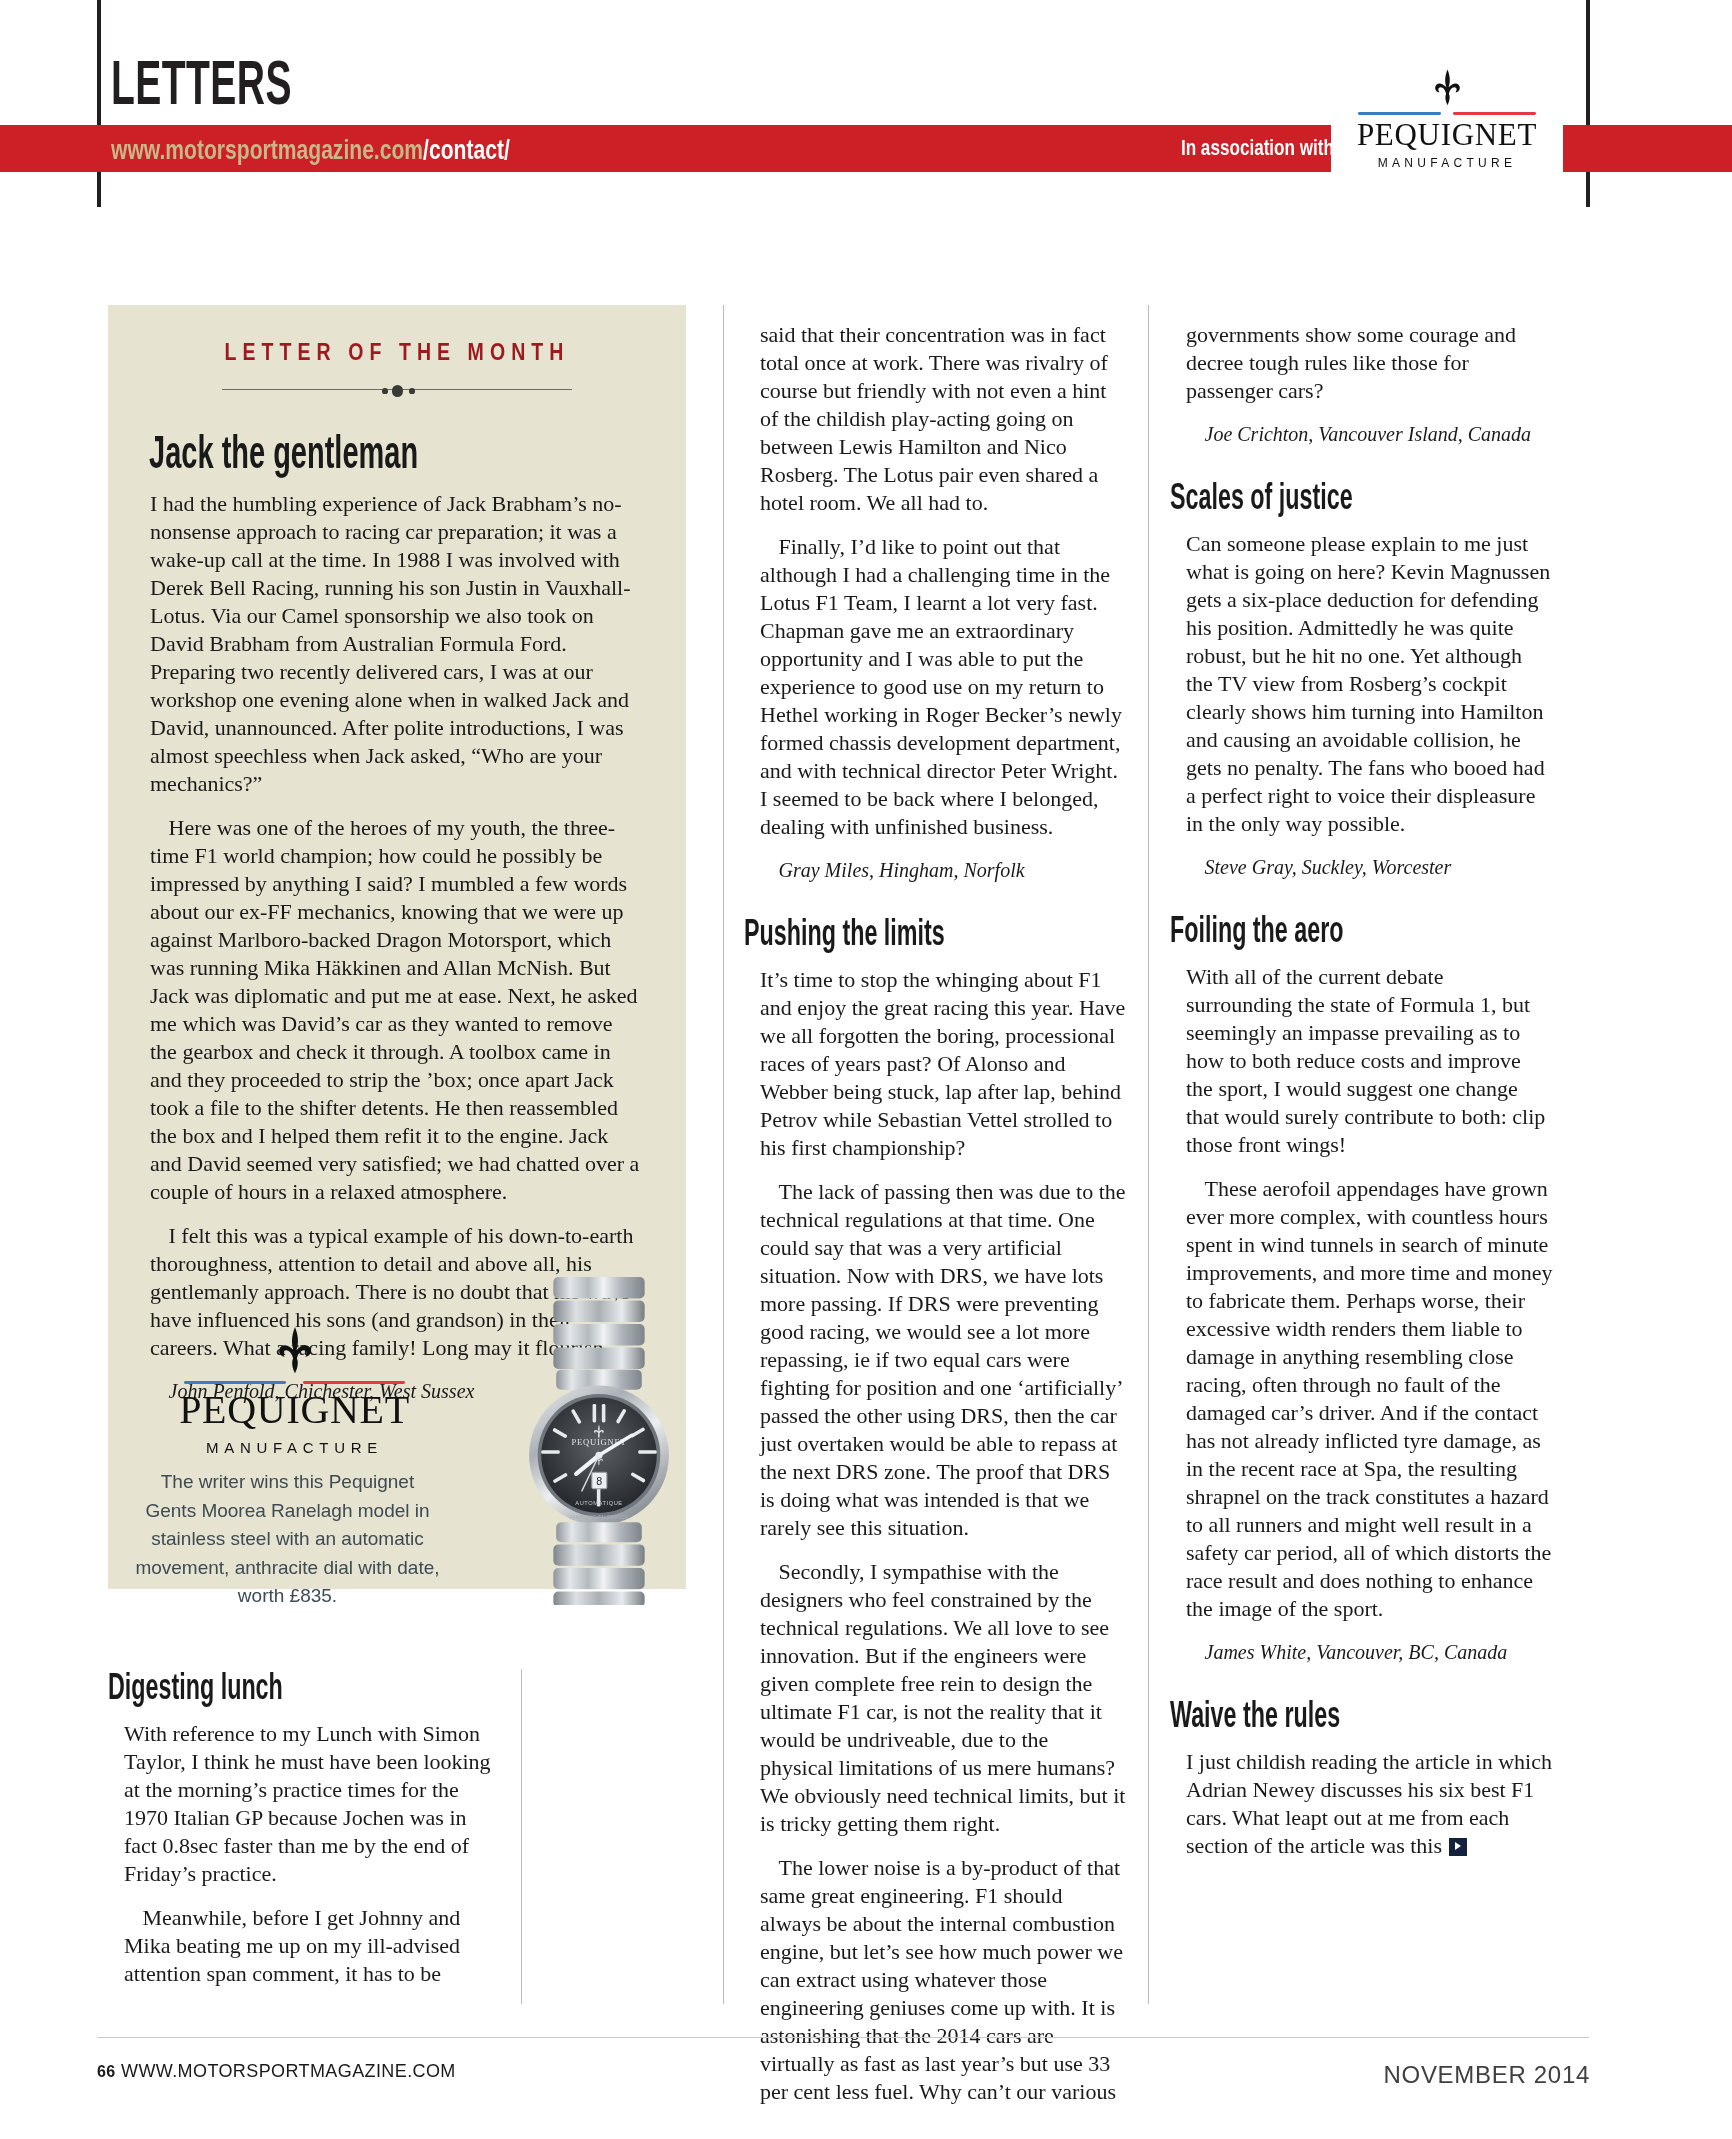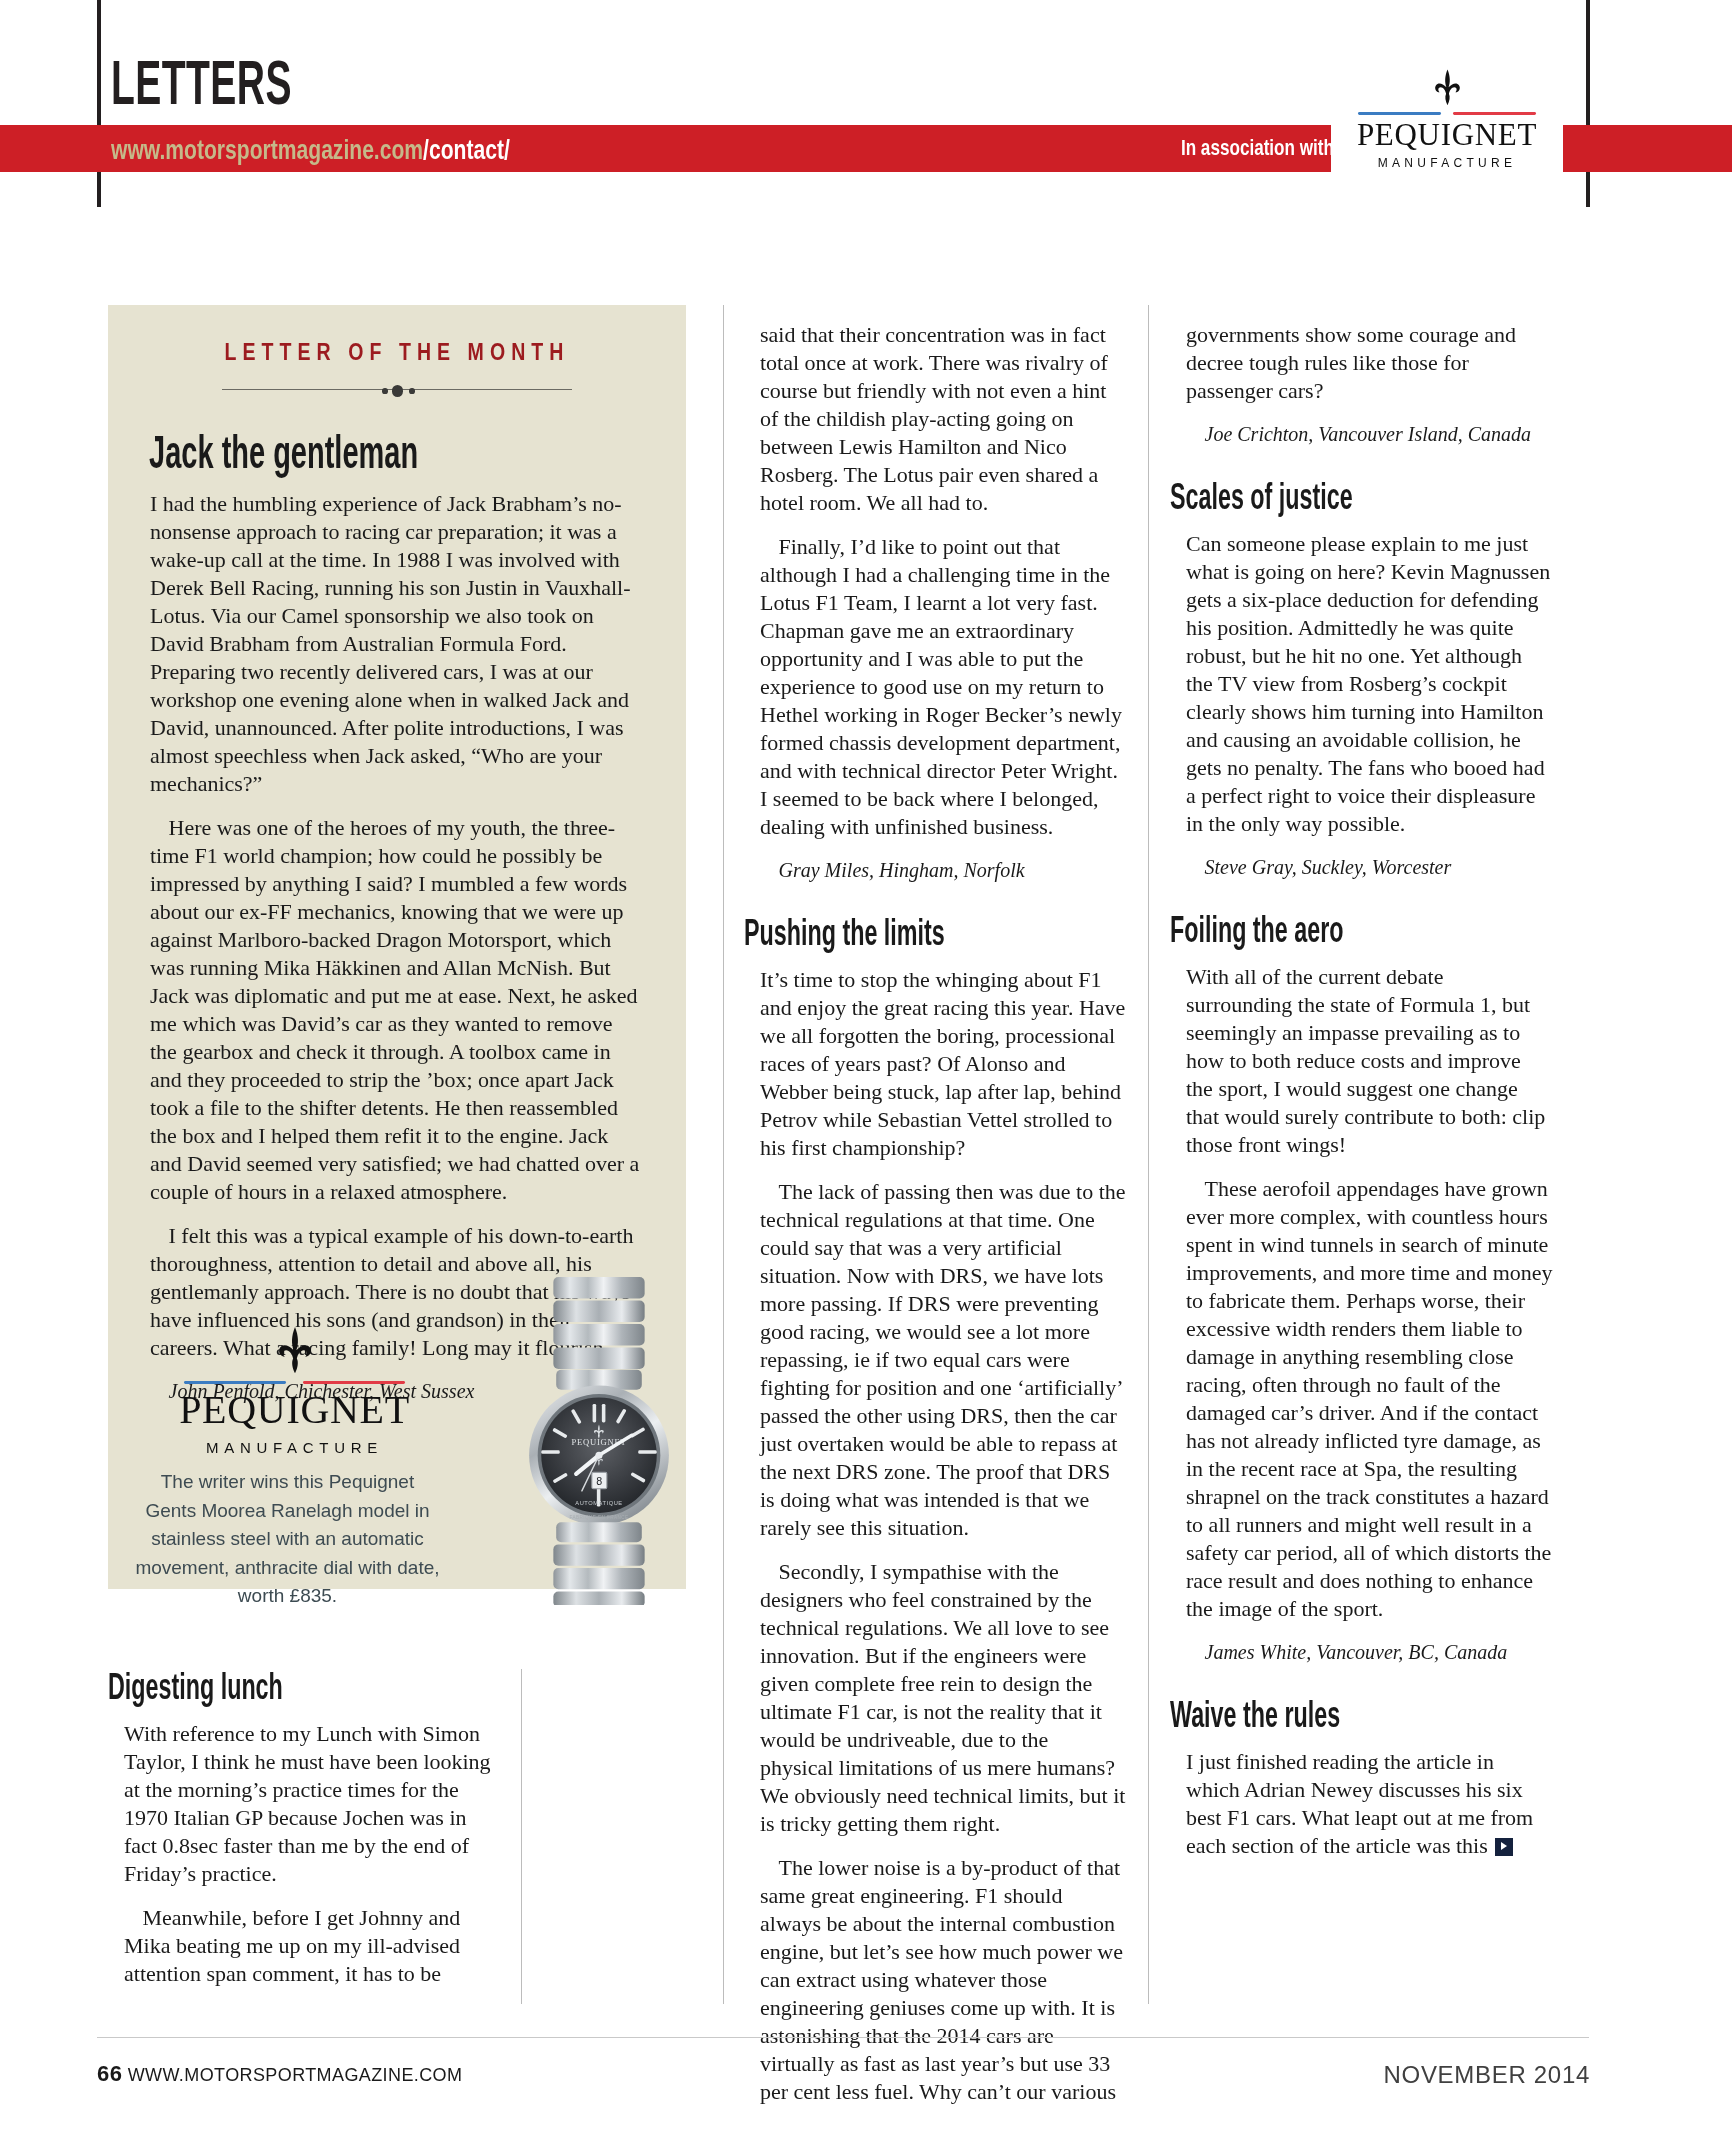--- a/index.html
+++ b/index.html
@@ -289,21 +289,21 @@
   .footer-left {
     position: absolute;
     left: 97px;
     top: 2061px;
     font-family: "Liberation Sans", sans-serif;
     font-size: 18px;
     letter-spacing: 0.4px;
     color: #1a1a1a;
     white-space: nowrap;
   }
-  .footer-left .pageno { font-weight: bold; font-size: 22px; }
+  .footer-left .pageno { font-weight: bold; font-size: 16px; }
   .footer-right {
     position: absolute;
     right: 143px;
     top: 2061px;
     font-family: "Liberation Sans", sans-serif;
     font-size: 24px;
     letter-spacing: 0.7px;
     color: #404040;
     white-space: nowrap;
     text-align: right;
@@ -511,21 +511,21 @@
 
     <h2 class="headline headline-col">Foiling the aero</h2>
     <div class="body-col">
       <p>With all of the current debate surrounding the state of Formula 1, but seemingly an impasse prevailing as to how to both reduce costs and improve the sport, I would suggest one change that would surely contribute to both: clip those front wings!</p>
       <p>These aerofoil appendages have grown ever more complex, with countless hours spent in wind tunnels in search of minute improvements, and more time and money to fabricate them. Perhaps worse, their excessive width renders them liable to damage in anything resembling close racing, often through no fault of the damaged car’s driver. And if the contact has not already inflicted tyre damage, as in the recent race at Spa, the resulting shrapnel on the track constitutes a hazard to all runners and might well result in a safety car period, all of which distorts the race result and does nothing to enhance the image of the sport.</p>
       <p class="sig">James White, Vancouver, BC, Canada</p>
     </div>
 
     <h2 class="headline headline-col">Waive the rules</h2>
     <div class="body-col">
-      <p><span>I just finished reading the article in which Adrian Newey discusses his six best F1 cars. What leapt out at me from each section of the article was this</span><span class="endmark"></span></p>
+      <p><span>I just childish reading the article in which Adrian Newey discusses his six best F1 cars. What leapt out at me from each section of the article was this</span><span class="endmark"></span></p>
     </div>
   </div>
 
   <div class="footer-rule"></div>
   <div class="footer-left">
     <span class="pageno">66</span>
     <span>WWW.MOTORSPORTMAGAZINE.COM</span>
   </div>
   <div class="footer-right">NOVEMBER 2014</div>
 

